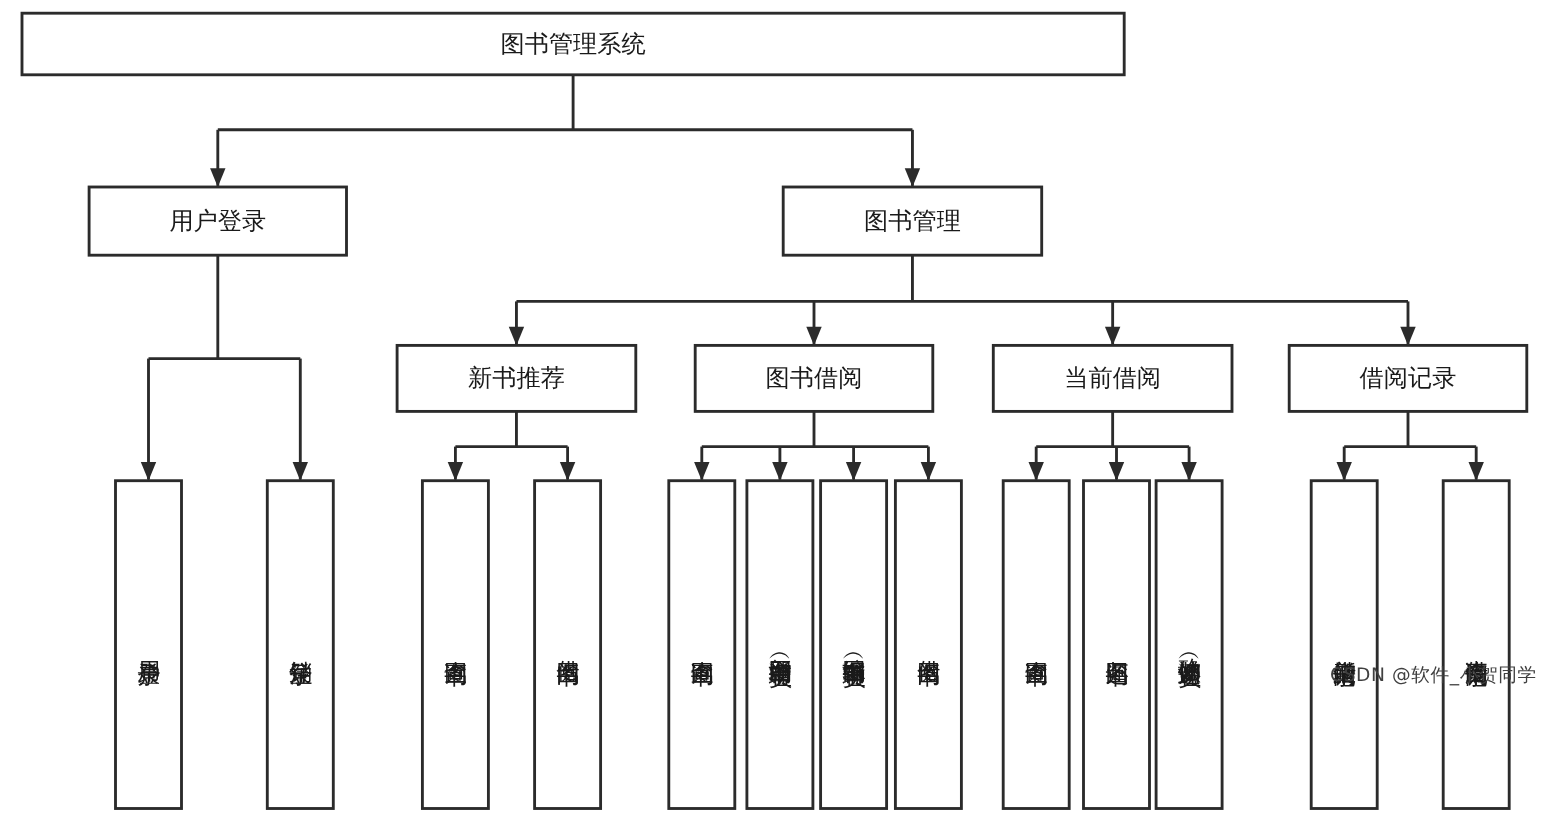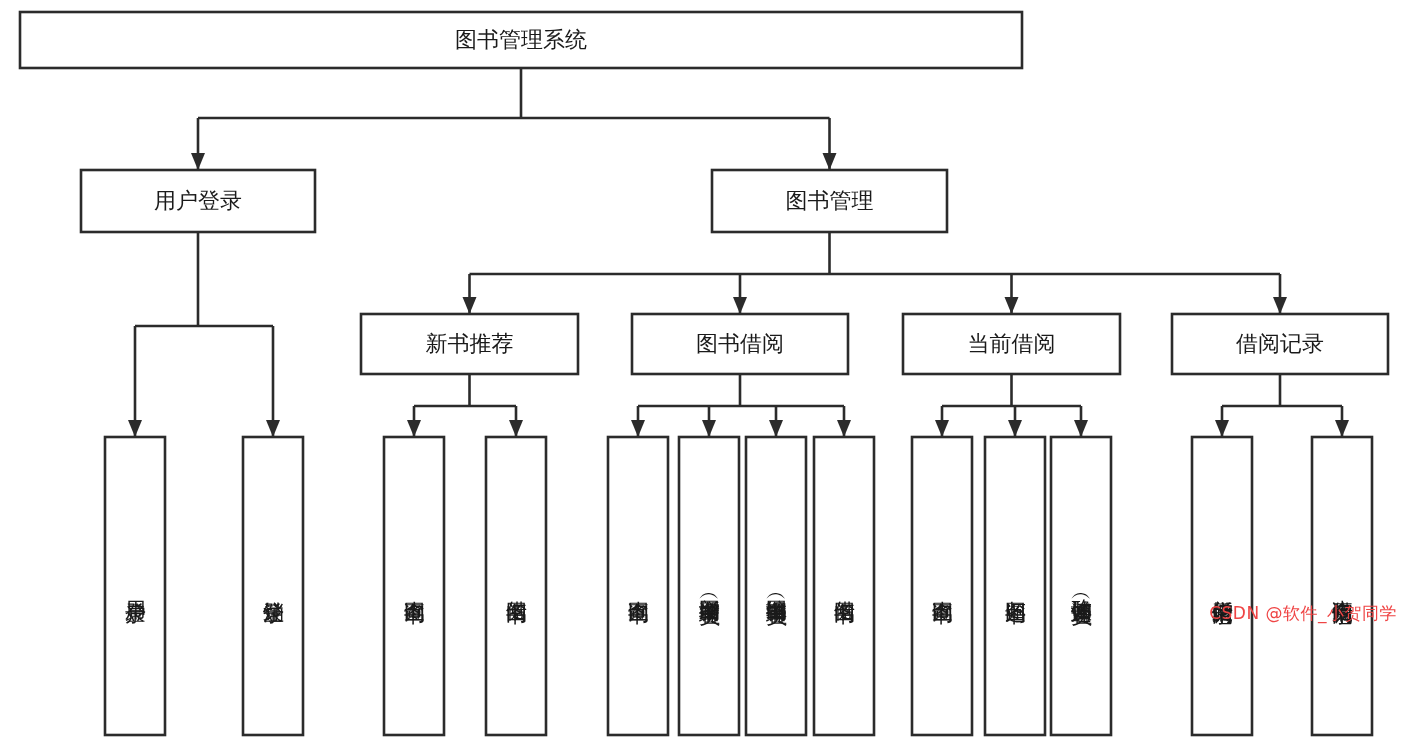--- a/index.html
+++ b/index.html
@@ -64,21 +64,21 @@
     justify-content: center;
     white-space: nowrap;
     pointer-events: none;
   }
   #watermark {
     position: absolute;
     right: 8px;
     bottom: 6px;
     font-family: "DejaVu Sans", "Liberation Sans", sans-serif;
     font-size: 17px;
-    color: #ef4444;
+    color: #404040;
     letter-spacing: 0.5px;
     white-space: nowrap;
     margin-top: 15px;
   }
 </style>
 </head>
 <body>
 
 <div id="diagram-root">
 

